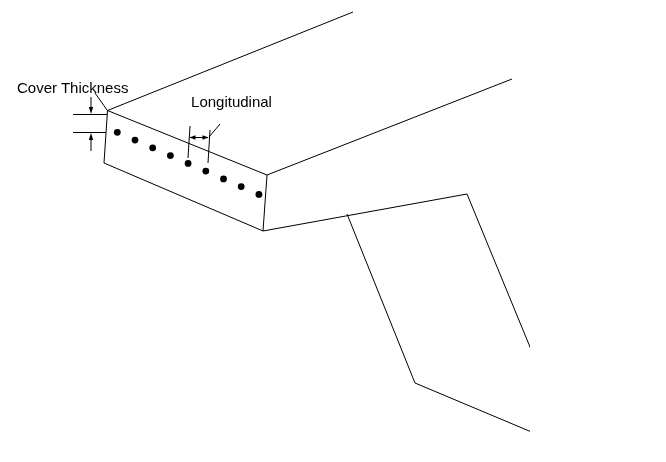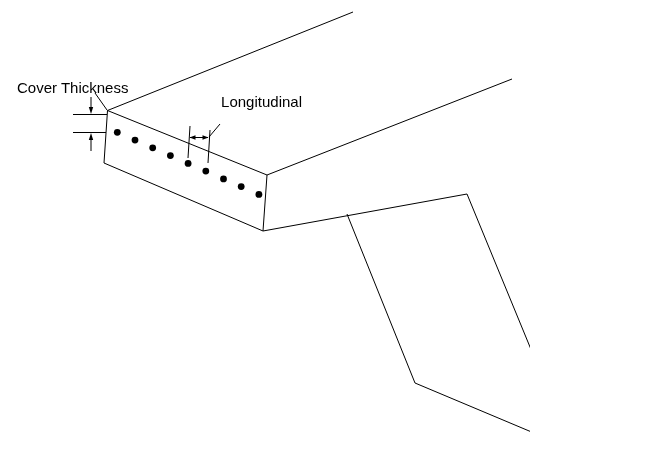--- a/index.html
+++ b/index.html
@@ -12,21 +12,21 @@
   }
   .canvas svg{position:absolute;left:0;top:0;}
   .label{
     position:absolute;
     color:#000000;
     font-size:15px;
     line-height:17px;
     white-space:nowrap;
   }
   .cover-label{left:17px;top:79px;}
-  .spacing-label{left:161px;top:93px;width:141px;text-align:right;white-space:normal;}
+  .spacing-label{left:161px;top:93px;width:141px;text-align:center;white-space:normal;}
 </style>
 </head>
 <body>
 
 <div class="canvas">
   <svg width="666" height="462" viewBox="0 0 666 462" xmlns="http://www.w3.org/2000/svg">
       <g stroke="#000000" stroke-width="1" fill="none">
         <line x1="107.5" y1="110.5" x2="353" y2="12"></line>
         <line x1="107.5" y1="110.5" x2="267" y2="175"></line>
         <line x1="267" y1="175" x2="512" y2="79"></line>

